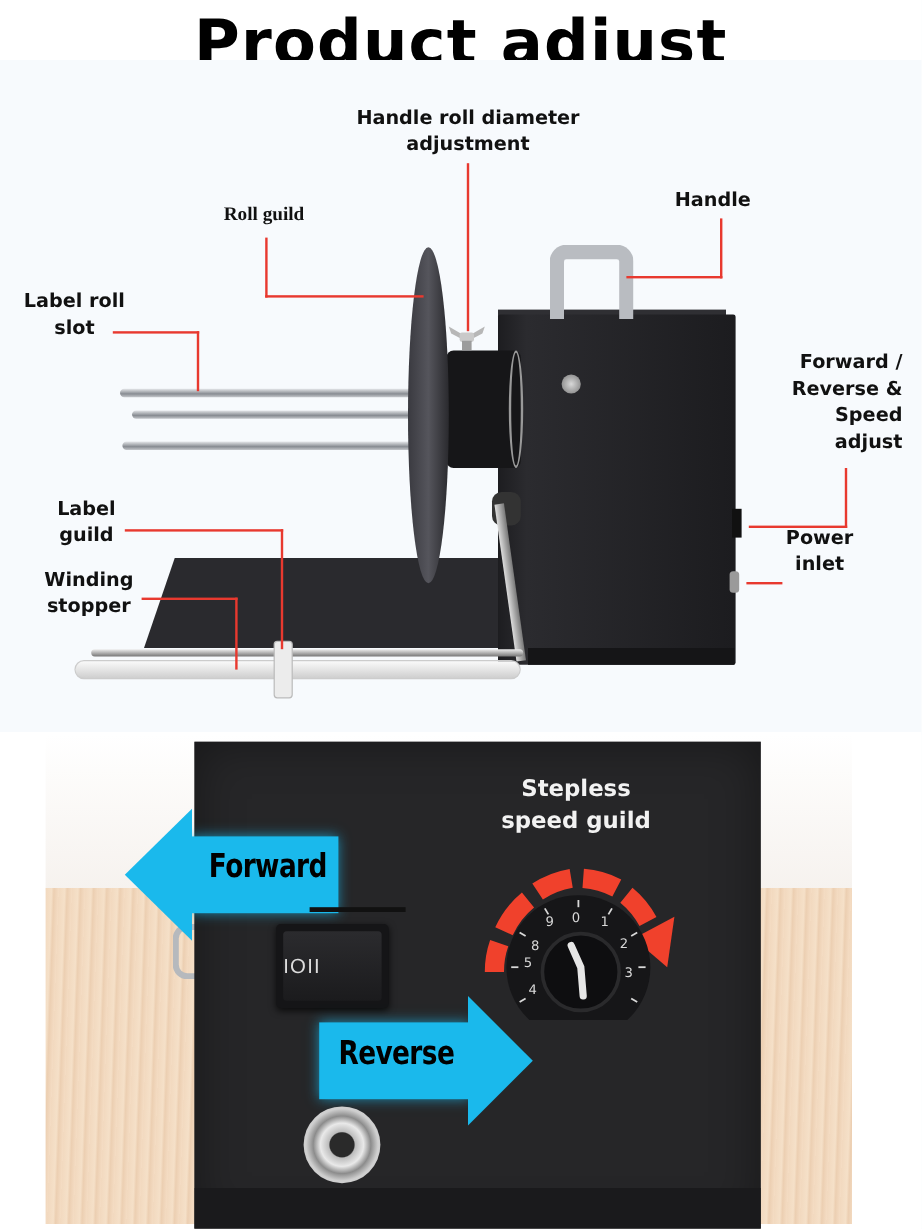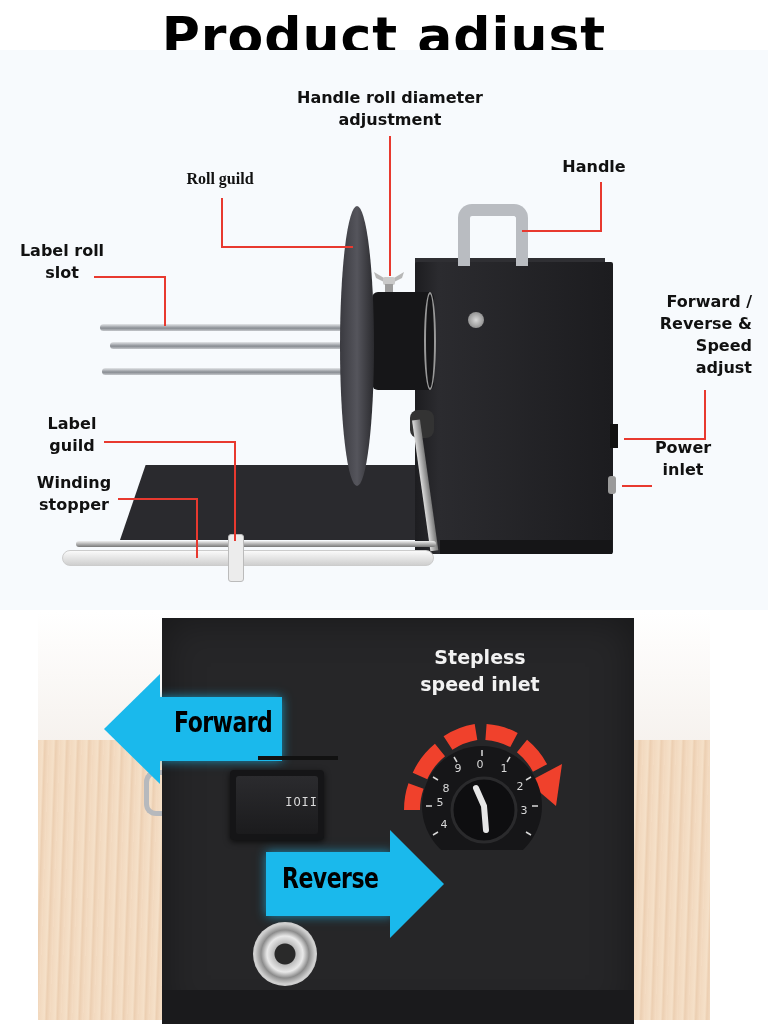--- a/index.html
+++ b/index.html
@@ -54,21 +54,21 @@
     box-shadow: inset 0 0 40px rgba(0,0,0,0.4); }
   .dark-foot { position: absolute; left: 162px; top: 990px; width: 472px; height: 34px; background: #1a1a1c; clip-path: polygon(0 0,100% 0,100% 100%,0 100%); }
   .panel-title { position: absolute; left: 380px; top: 644px; width: 200px; text-align: center;
     font-family: "DejaVu Sans", sans-serif; font-weight: bold; font-size: 19px; line-height: 27px; color: #f2f2f2; white-space: pre-line; }
   .arrow { position: absolute; }
   .arrow-body { position: absolute; background: #1ab9ec; box-shadow: 0 0 10px rgba(26,185,236,0.7); }
   .arrow-head { position: absolute; width: 0; height: 0; }
   .arrow-text { position: absolute; font-family: "DejaVu Sans", sans-serif; font-weight: bold; font-size: 22px; color: #000; letter-spacing: -0.5px; transform: scaleY(1.25); }
   .rocker { position: absolute; left: 230px; top: 770px; width: 94px; height: 70px; background: #151517; border-radius: 4px; box-shadow: 0 2px 6px rgba(0,0,0,0.7); }
   .rocker-face { position: absolute; left: 6px; top: 6px; width: 82px; height: 58px; background: linear-gradient(#2b2b2e,#1b1b1d); border-radius: 3px; }
-  .rocker-label { position: absolute; left: 0; top: 20px; width: 82px; text-align: right; color: #dcdcdc; font-family: Liberation Mono, monospace; font-size: 12px; letter-spacing: 1px; }
+  .rocker-label { position: absolute; left: 0; top: 20px; width: 82px; text-align: left; color: #dcdcdc; font-family: Liberation Sans, sans-serif; font-size: 17px; letter-spacing: 1px; }
   .switch-slot { position: absolute; left: 258px; top: 756px; width: 80px; height: 4px; background: #111; }
   .dial-wrap { position: absolute; left: 400px; top: 710px; width: 170px; height: 140px; }
   .jack { position: absolute; left: 253px; top: 922px; width: 64px; height: 64px; border-radius: 50%; background: radial-gradient(circle,#2a2a2a 0 10px,#bcbcbc 11px,#e9e9e9 18px,#8c8c8c 24px,#cfcfcf 30px); }
   .bracket { position: absolute; left: 144px; top: 770px; width: 20px; height: 46px; border: 5px solid #b6b9bd; border-right: none; border-radius: 12px 0 0 12px; box-sizing: border-box; }
 </style>
 </head>
 <body>
 
 <div class="title-band"></div>
 <div class="title">Product adjust</div>
@@ -138,21 +138,21 @@
 </div>
 
 <div class="panel-bottom"></div>
 <div class="wall-fade"></div>
 <div class="wood"></div>
 <div class="bracket"></div>
 <div class="dark-panel"></div>
 <div class="dark-foot"></div>
 
 <div class="panel-title">Stepless
-speed inlet</div>
+speed guild</div>
 
 <div class="arrow">
   <div class="arrow-body" style="left:158px;top:697px;width:124px;height:64px;"></div>
   <div class="arrow-head" style="left:104px;top:674px;border-top:55px solid transparent;border-bottom:55px solid transparent;border-right:56px solid #1ab9ec;"></div>
   <div class="arrow-text" style="left:174px;top:710px;">Forward</div>
 </div>
 
 <div class="switch-slot"></div>
 <div class="rocker">
   <div class="rocker-face">

